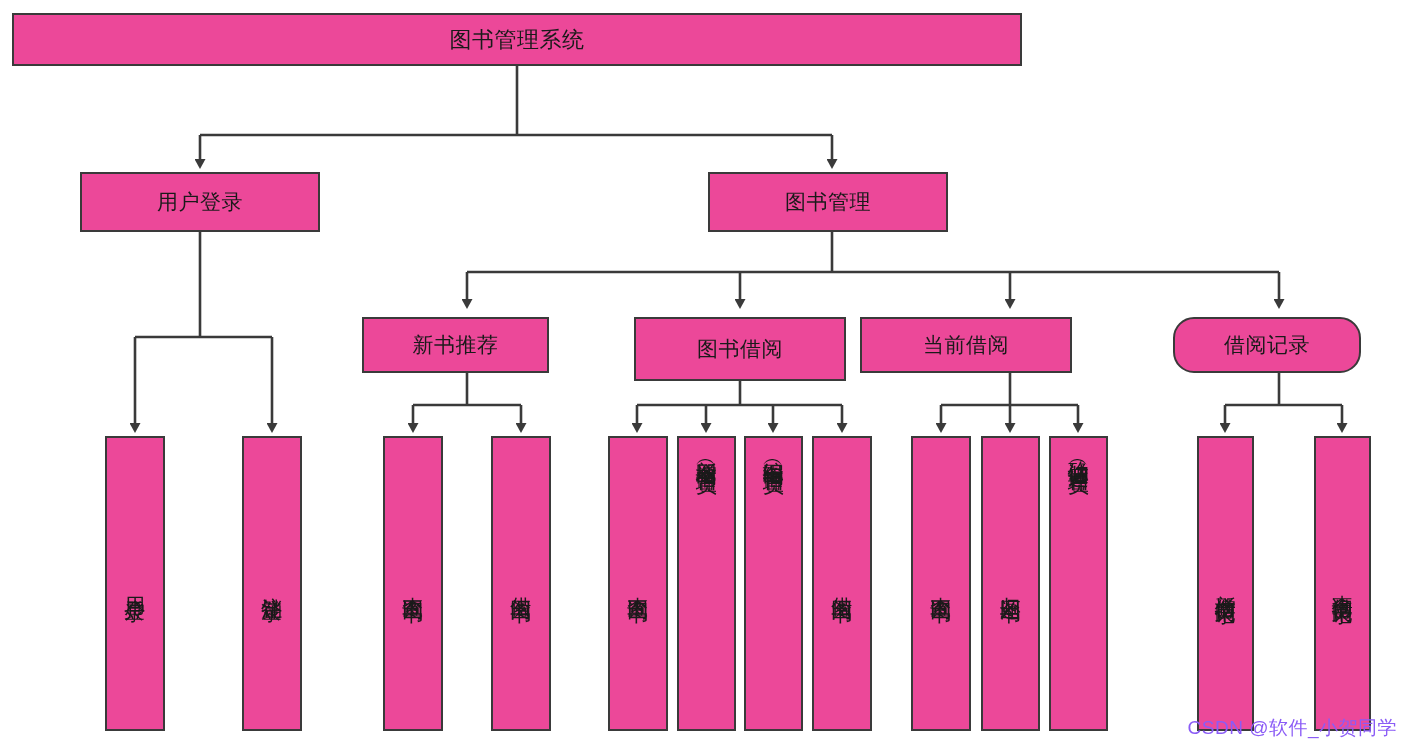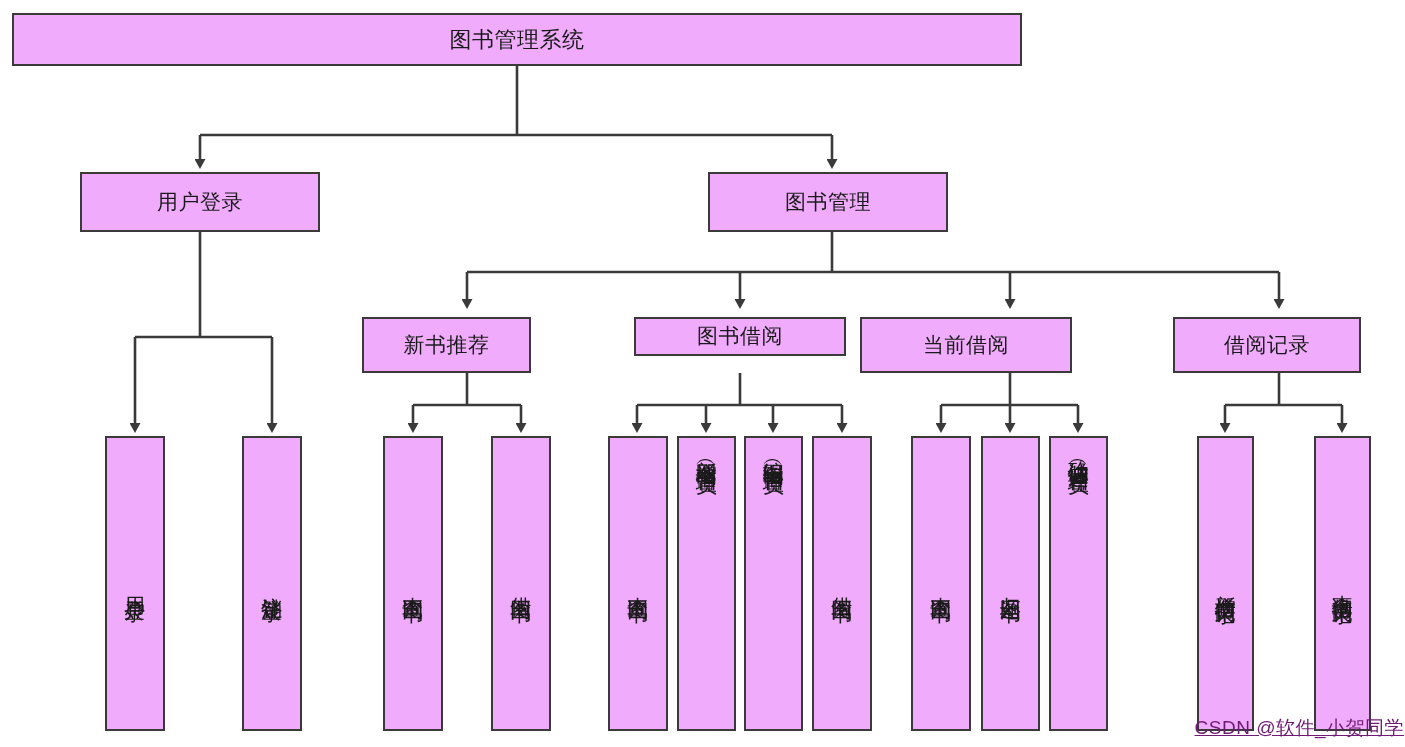--- a/index.html
+++ b/index.html
@@ -23,21 +23,21 @@
     position: absolute;
     left: 0;
     top: 0;
     width: 1405px;
     height: 747px;
     pointer-events: none;
   }
   .node {
     position: absolute;
     box-sizing: border-box;
-    background: #f0abfc;
+    background: #ec4899;
     border: 2px solid #3a3a3a;
     display: flex;
     align-items: center;
     justify-content: center;
     color: #1a1a1a;
   }
   .node .label {
     display: block;
     text-align: center;
     line-height: 1.18;
@@ -67,28 +67,27 @@
     white-space: nowrap;
     text-align: left;
   }
   
   .node.vert.mid {
     align-items: center;
     padding-top: 0;
   }
   #watermark {
     position: absolute;
-    right: 1px;
+    right: 8px;
     bottom: 6px;
     font-size: 19px;
-    color: #701a75;
+    color: #8b5cf6;
     letter-spacing: 0.5px;
     white-space: nowrap;
     user-select: none;
-    text-decoration: underline;
   }
 </style>
 </head>
 <body>
 
 <div id="canvas">
 
   <svg id="edges" viewBox="0 0 1405 747" preserveAspectRatio="none">
     <defs>
       <marker id="arrow" markerWidth="10" markerHeight="11" refX="1" refY="5.5" orient="auto" markerUnits="userSpaceOnUse">
@@ -143,30 +142,30 @@
     <span class="label">图书管理系统</span>
   </div>
 
   <div class="node horiz" style="left:80px; top:172px; width:240px; height:60px;">
     <span class="label">用户登录</span>
   </div>
   <div class="node horiz" style="left:708px; top:172px; width:240px; height:60px;">
     <span class="label">图书管理</span>
   </div>
 
-  <div class="node horiz" style="left:362px; top:317px; width:169px; height:56px;">
+  <div class="node horiz" style="left:362px; top:317px; width:187px; height:56px;">
     <span class="label">新书推荐</span>
   </div>
-  <div class="node horiz" style="left:634px; top:317px; width:212px; height:39px;">
+  <div class="node horiz" style="left:634px; top:317px; width:212px; height:64px;">
     <span class="label">图书借阅</span>
   </div>
   <div class="node horiz" style="left:860px; top:317px; width:212px; height:56px;">
     <span class="label">当前借阅</span>
   </div>
-  <div class="node horiz" style="left:1173px; top:317px; width:188px; height:56px;">
+  <div class="node horiz" style="left:1173px; top:317px; width:188px; height:56px;border-radius:21px;">
     <span class="label">借阅记录</span>
   </div>
 
   <div class="node vert mid" style="left:105px; top:436px; width:60px; height:295px;">
     <span class="label">用户登录</span>
   </div>
   <div class="node vert mid" style="left:242px; top:436px; width:60px; height:295px;">
     <span class="label">注销登录</span>
   </div>
 

